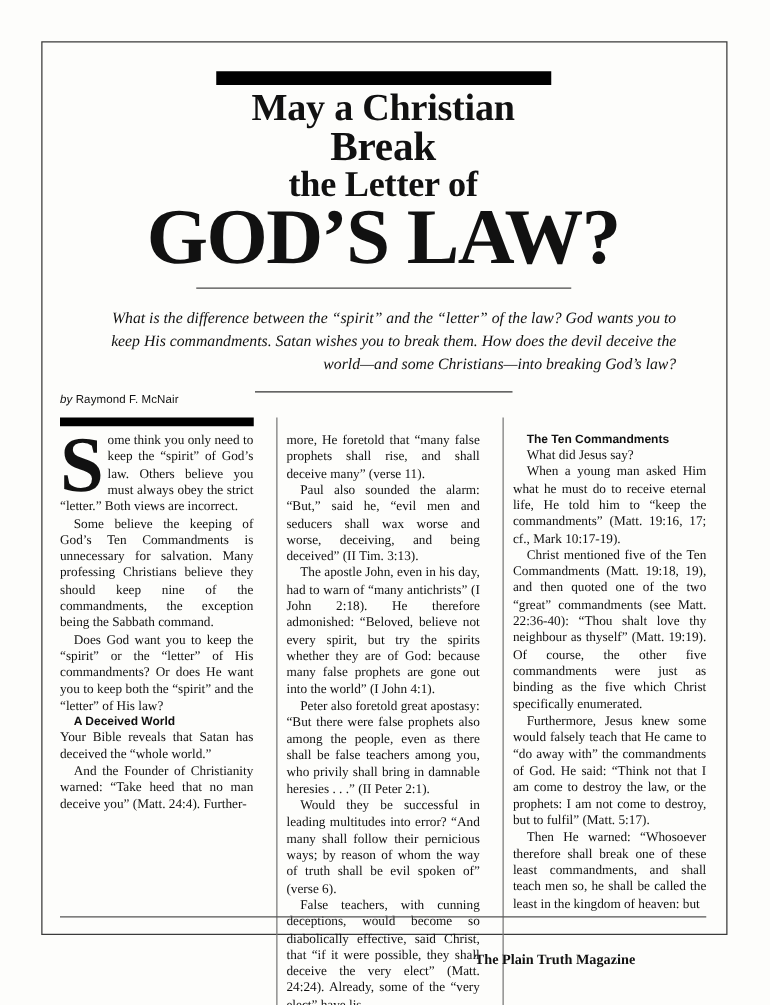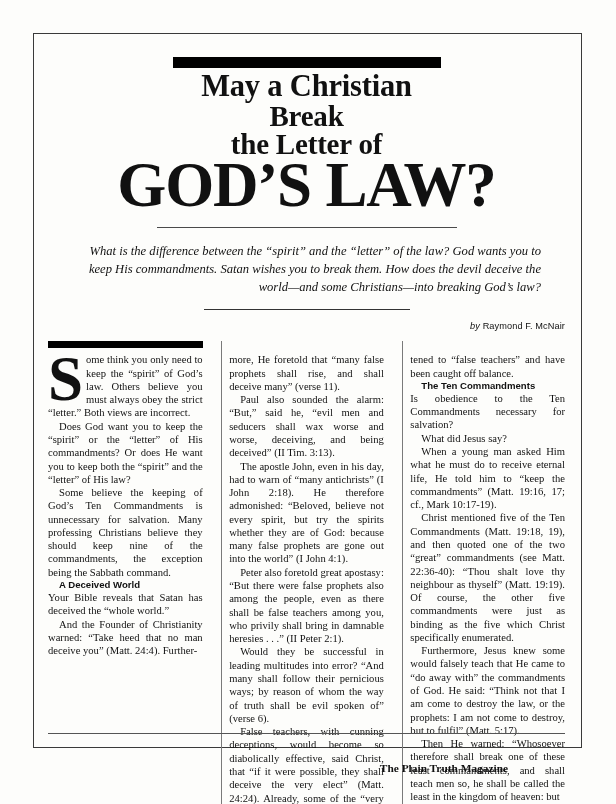--- a/index.html
+++ b/index.html
@@ -4,31 +4,31 @@
 <style>
   html,body{margin:0;padding:0;}
   body{width:616px;height:804px;background:#fdfdfb;font-family:"Liberation Serif",serif;color:#111;overflow:hidden;}
   .page{position:absolute;left:33px;top:33px;width:549px;height:715px;border:1px solid #3a3a3a;box-sizing:border-box;background:#fdfdfb;}
   .inner{position:absolute;left:14px;top:12px;width:517px;}
 
   .topbar{width:268px;height:11px;background:#000;margin:11px auto 4px auto;}
 
   .headline{text-align:center;line-height:0.97;letter-spacing:-0.2px;}
   .hl1{font-size:30.5px;font-weight:700;}
-  .hl2{font-size:29px;font-weight:700;}
+  .hl2{font-size:33px;font-weight:700;}
   .hl3{font-size:29px;font-weight:700;}
   .hl4{font-size:63px;font-weight:700;letter-spacing:-1.2px;line-height:0.9;margin-top:-1px;}
 
   .rule-head{width:300px;height:1px;background:#4a4a4a;margin:13px auto 0 auto;}
 
   .deck{font-style:italic;font-size:12.6px;line-height:1.45;text-align:right;margin:14px 24px 0 24px;}
 
   .rule-deck{width:206px;height:1px;background:#333;margin:13px auto 0 auto;}
 
-  .byline{text-align:right;font-family:"Liberation Sans",sans-serif;font-size:9.2px;margin-top:11px;letter-spacing:.1px;}
+  .byline{text-align:left;font-family:"Liberation Sans",sans-serif;font-size:9.2px;letter-spacing:.1px;}
   .byline i{font-style:italic;}
 
   .cols{display:flex;margin-top:10px;}
   .col{width:156px;font-size:10.6px;line-height:1.255;text-align:justify;hyphens:none;}
   .col + .col{margin-left:18.5px;padding-left:7px;border-left:1px solid #7a7a7a;}
   .col p{margin:0;text-indent:11px;}
   .col p.noind{text-indent:0;}
   .colbar{width:100%;height:7px;background:#000;margin-bottom:5px;}
   .colspacer{height:12px;}
   .dropcap{float:left;font-size:63px;line-height:0.78;font-weight:700;padding:1px 3px 0 0;margin-top:1px;}
@@ -62,42 +62,40 @@
     <div class="byline">
       <i>by</i>
       <span>Raymond F. McNair</span>
     </div>
 
     <div class="cols">
 
       <div class="col">
         <div class="colbar"></div>
         <p class="noind"><span class="dropcap">S</span><span>ome think you only need to keep the “spirit” of God’s law. Others believe you must always obey the strict “letter.” Both views are incorrect.</span></p>
+        <p>Some believe the keeping of God’s Ten Commandments is unnecessary for salvation. Many professing Christians believe they should keep nine of the commandments, the exception being the Sabbath command.</p>
         <p>Does God want you to keep the “spirit” or the “letter” of His commandments? Or does He want you to keep both the “spirit” and the “letter” of His law?</p>
-        <p>Some believe the keeping of God’s Ten Commandments is unnecessary for salvation. Many professing Christians believe they should keep nine of the commandments, the exception being the Sabbath command.</p>
         <p class="subhead">A Deceived World</p>
         <p class="noind">Your Bible reveals that Satan has deceived the “whole world.”</p>
         <p>And the Founder of Christianity warned: “Take heed that no man deceive you” (Matt. 24:4). Further-</p>
       </div>
 
       <div class="col">
         <div class="colspacer"></div>
         <p class="noind">more, He foretold that “many false prophets shall rise, and shall deceive many” (verse 11).</p>
         <p>Paul also sounded the alarm: “But,” said he, “evil men and seducers shall wax worse and worse, deceiving, and being deceived” (II Tim. 3:13).</p>
         <p>The apostle John, even in his day, had to warn of “many antichrists” (I John 2:18). He therefore admonished: “Beloved, believe not every spirit, but try the spirits whether they are of God: because many false prophets are gone out into the world” (I John 4:1).</p>
         <p>Peter also foretold great apostasy: “But there were false prophets also among the people, even as there shall be false teachers among you, who privily shall bring in damnable heresies . . .” (II Peter 2:1).</p>
         <p>Would they be successful in leading multitudes into error? “And many shall follow their pernicious ways; by reason of whom the way of truth shall be evil spoken of” (verse 6).</p>
         <p>False teachers, with cunning deceptions, would become so diabolically effective, said Christ, that “if it were possible, they shall deceive the very elect” (Matt. 24:24). Already, some of the “very elect” have lis-</p>
       </div>
 
       <div class="col">
         <div class="colspacer"></div>
-        <p class="noind">tened to “false teachers” and have been caught off balance.</p>
         <p class="subhead">The Ten Commandments</p>
-        <p class="noind">Is obedience to the Ten Commandments necessary for salvation?</p>
         <p>What did Jesus say?</p>
         <p>When a young man asked Him what he must do to receive eternal life, He told him to “keep the commandments” (Matt. 19:16, 17; cf., Mark 10:17-19).</p>
         <p>Christ mentioned five of the Ten Commandments (Matt. 19:18, 19), and then quoted one of the two “great” commandments (see Matt. 22:36-40): “Thou shalt love thy neighbour as thyself” (Matt. 19:19). Of course, the other five commandments were just as binding as the five which Christ specifically enumerated.</p>
         <p>Furthermore, Jesus knew some would falsely teach that He came to “do away with” the commandments of God. He said: “Think not that I am come to destroy the law, or the prophets: I am not come to destroy, but to fulfil” (Matt. 5:17).</p>
         <p>Then He warned: “Whosoever therefore shall break one of these least commandments, and shall teach men so, he shall be called the least in the kingdom of heaven: but</p>
       </div>
 
     </div>
   </div>
 

